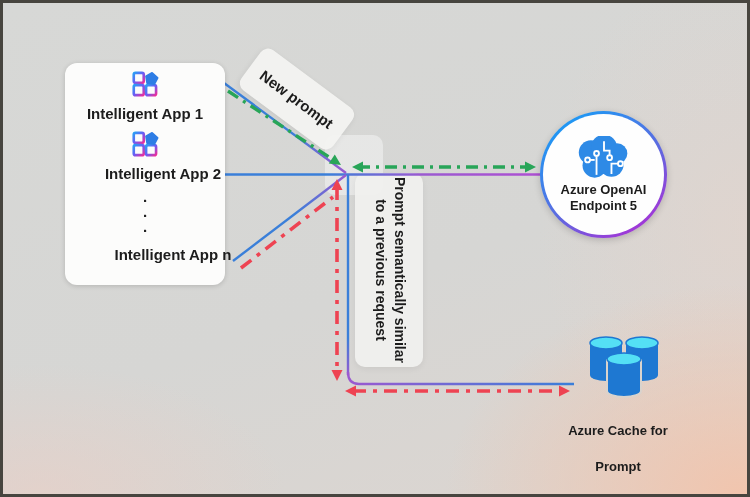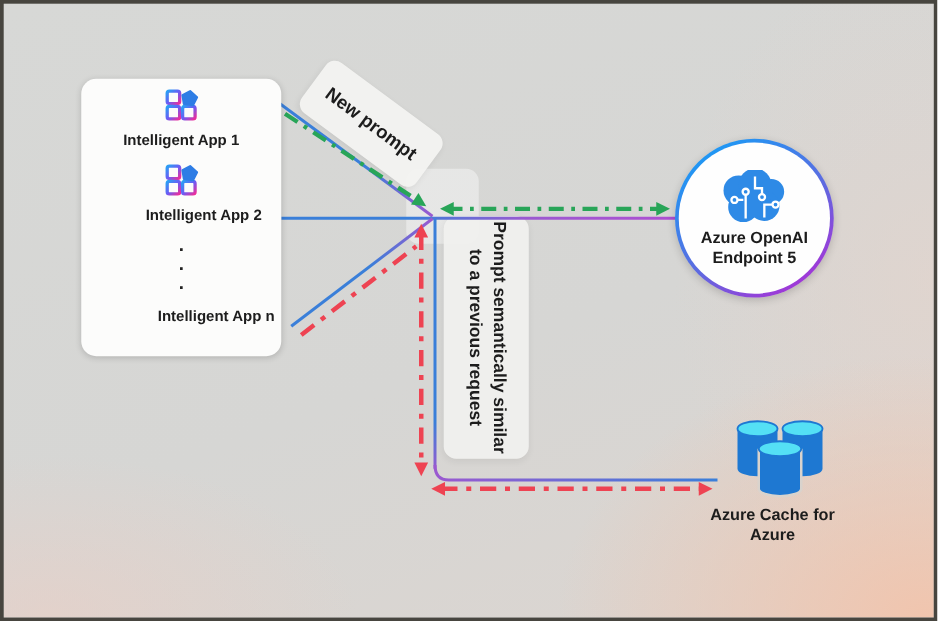--- a/index.html
+++ b/index.html
@@ -50,39 +50,39 @@
   svg.wires { left:0; top:0; pointer-events:none; }
 
   
   .apps-panel {
     left:62px; top:60px; width:160px; height:222px;
     background:#fcfcfb; border-radius:12px;
     box-shadow:0 1px 5px rgba(0,0,0,0.16);
   }
   .apps-panel .icon { position:absolute; left:67px; width:27px; height:26px; }
   .app-label { position:absolute; left:0; width:160px; text-align:center;
-               font-size:12px; font-weight:700; color:#1d1d1d; }
+               font-size:15px; font-weight:700; color:#1d1d1d; }
   .dots { position:absolute; left:0; width:160px; text-align:center;
           white-space:pre; font-size:15px; line-height:15px; font-weight:700; color:#222; }
 
   
   .endpoint-ring {
     left:537px; top:108px; width:127px; height:127px; border-radius:50%;
     background:linear-gradient(145deg,#2196f3 15%,#5d6ae0 55%,#a832d6 90%);
     box-shadow:0 2px 7px rgba(0,0,0,0.18);
   }
   .endpoint-inner {
     position:absolute; left:3px; top:3px; width:121px; height:121px; border-radius:50%;
     background:#fefefe; display:flex; flex-direction:column; align-items:center; justify-content:center;
   }
   .endpoint-inner .lbl { font-size:13px; line-height:16px; font-weight:700; color:#1c1c1c; text-align:center; }
 
   
   .redis-group { left:556px; top:330px; width:118px; text-align:center; }
-  .redis-group .lbl { font-size:13px; line-height:16px; font-weight:700; color:#1c1c1c; }
+  .redis-group .lbl { font-size:13px; line-height:16px; font-weight:700; color:#1c1c1c;margin-top:20px; }
 </style>
 </head>
 <body>
 
 <div class="canvas">
 
   <div class="abs junction-pane"></div>
 
   <div class="abs new-prompt-box">
     <span>New prompt</span>
@@ -205,16 +205,16 @@
       <g>
         <path d="M20,10 v32 a16,6 0 0 0 32,0 v-32" fill="#1e78d2"></path>
         <ellipse cx="36" cy="10" rx="16" ry="6" fill="#54e0f5" stroke="#1e78d2" stroke-width="1.5"></ellipse>
         <path d="M56,10 v32 a16,6 0 0 0 32,0 v-32" fill="#1e78d2"></path>
         <ellipse cx="72" cy="10" rx="16" ry="6" fill="#54e0f5" stroke="#1e78d2" stroke-width="1.5"></ellipse>
         <path d="M37,26 v32 a17,6 0 0 0 34,0 v-32" fill="#1e78d2" stroke="#d9d3cd" stroke-width="2"></path>
         <ellipse cx="54" cy="26" rx="17" ry="6" fill="#54e0f5" stroke="#1e78d2" stroke-width="1.5"></ellipse>
       </g>
     </svg>
     <div class="lbl">Azure Cache for</div>
-    <div class="lbl">Azure</div>
+    <div class="lbl">Prompt</div>
   </div>
 
 </div>
 
 </body></html>

